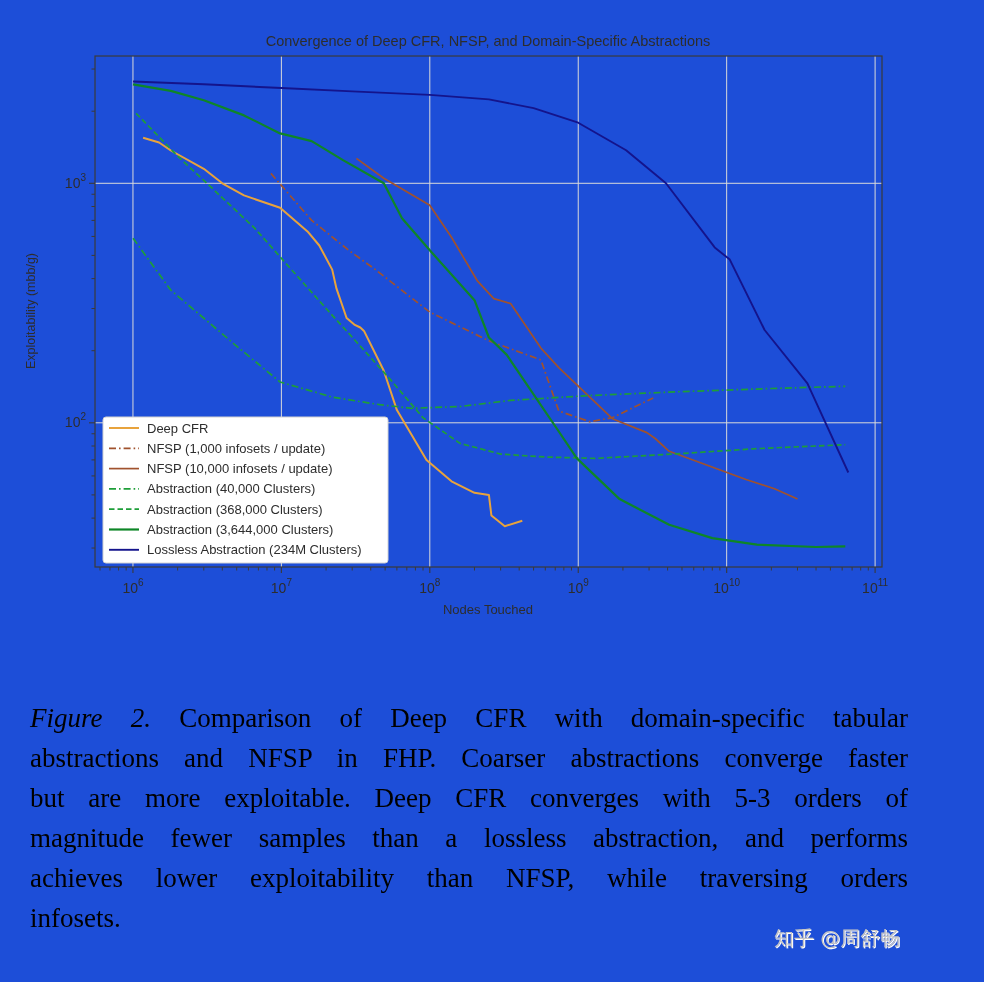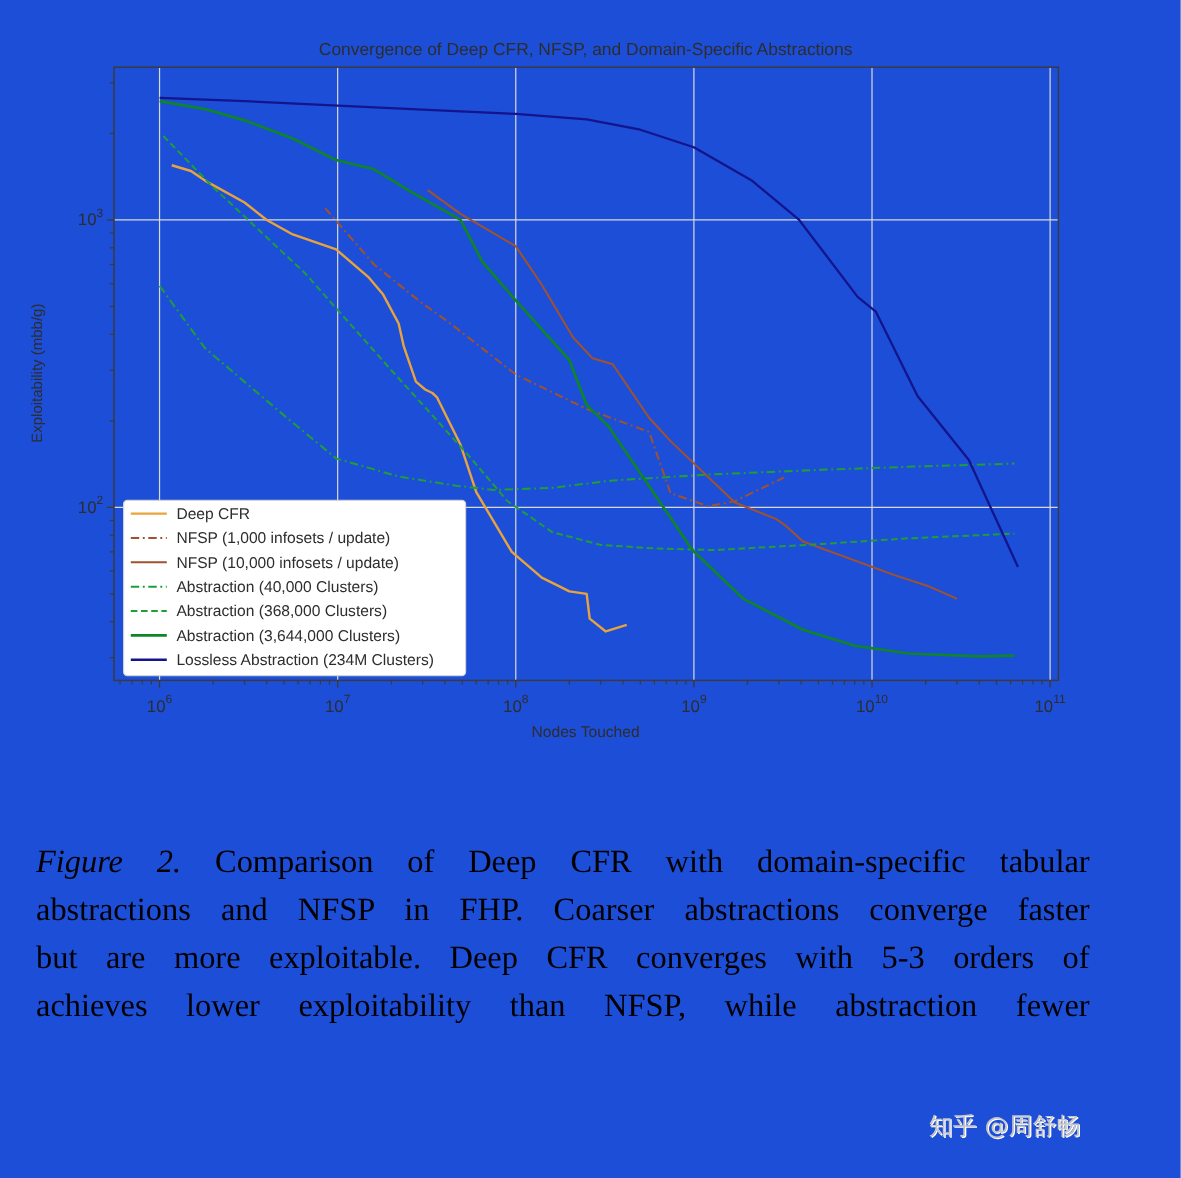--- a/index.html
+++ b/index.html
@@ -146,17 +146,19 @@
     <text x="35" y="311" text-anchor="middle" font-size="12.5" fill="#2d2d2d" transform="rotate(-90 35 311)">Exploitability (mbb/g)</text>
   </svg>
 
   <div class="caption">
     <div class="cap-line jline">
       <span class="fig-label">Figure 2.</span>
       <span>Comparison of Deep CFR with domain-specific tabular</span>
     </div>
     <div class="cap-line jline">abstractions and NFSP in FHP. Coarser abstractions converge faster</div>
     <div class="cap-line jline">but are more exploitable. Deep CFR converges with 5-3 orders of</div>
-    <div class="cap-line jline">achieves lower exploitability than NFSP, while abstraction fewer</div>
+    <div class="cap-line jline">magnitude fewer samples than a lossless abstraction, and performs</div>
+    <div class="cap-line jline">achieves lower exploitability than NFSP, while traversing orders</div>
+    <div class="cap-line">infosets.</div>
   </div>
 
   <div class="watermark">知乎 @周舒畅</div>
 </div>
 
 </body></html>

